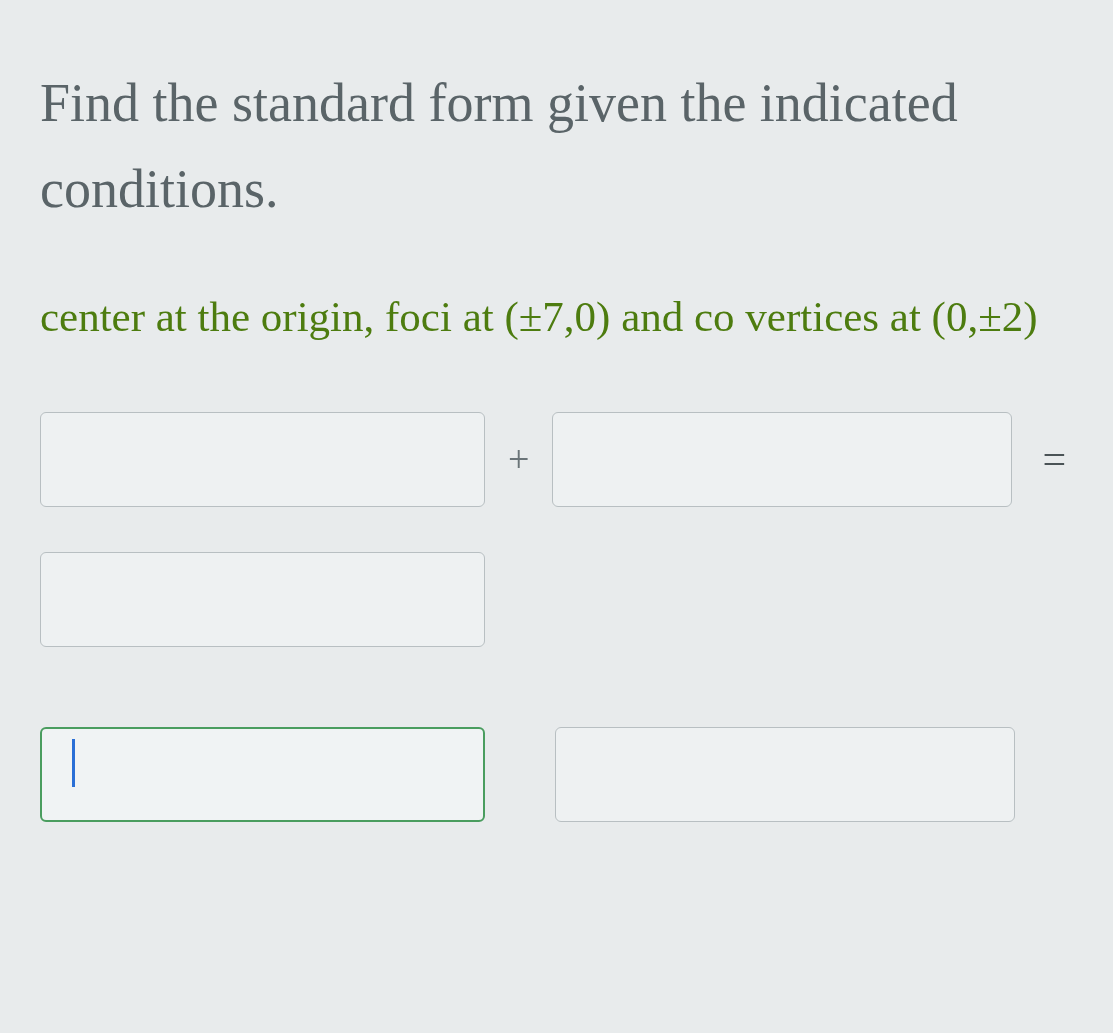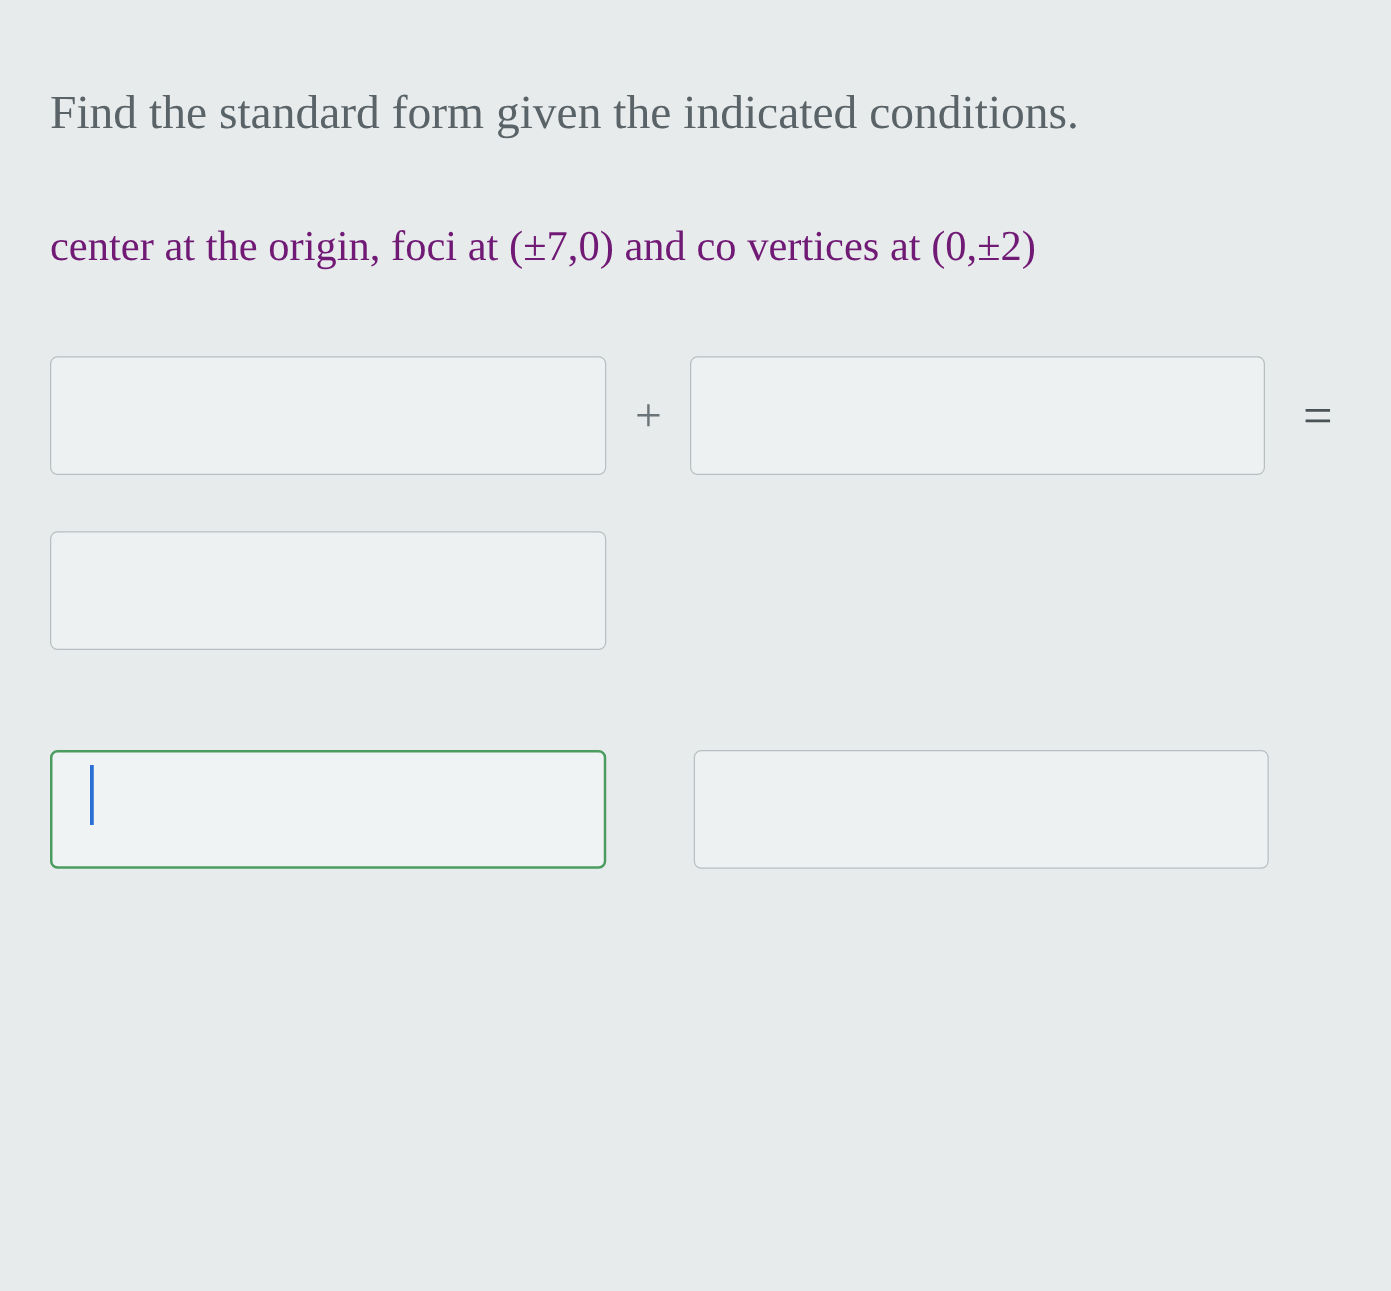--- a/index.html
+++ b/index.html
@@ -9,29 +9,29 @@
     }
     body {
       background: #e8ebec;
       font-family: Georgia, 'Times New Roman', serif;
       width: 1113px;
       height: 1033px;
       padding: 60px 40px;
       color: #4a5356;
     }
     .question-text {
-      font-size: 38px;
+      font-size: 54px;
       line-height: 1.6;
       color: #5a6468;
       margin-bottom: 50px;
     }
     .condition-text {
-      font-size: 34px;
+      font-size: 43px;
       line-height: 1.6;
-      color: #701a75;
+      color: #4d7c0f;
       margin-bottom: 60px;
     }
     .equation-row {
       display: flex;
       align-items: center;
       gap: 15px;
       margin-bottom: 45px;
     }
     .input-box {
       background: #eef1f2;

